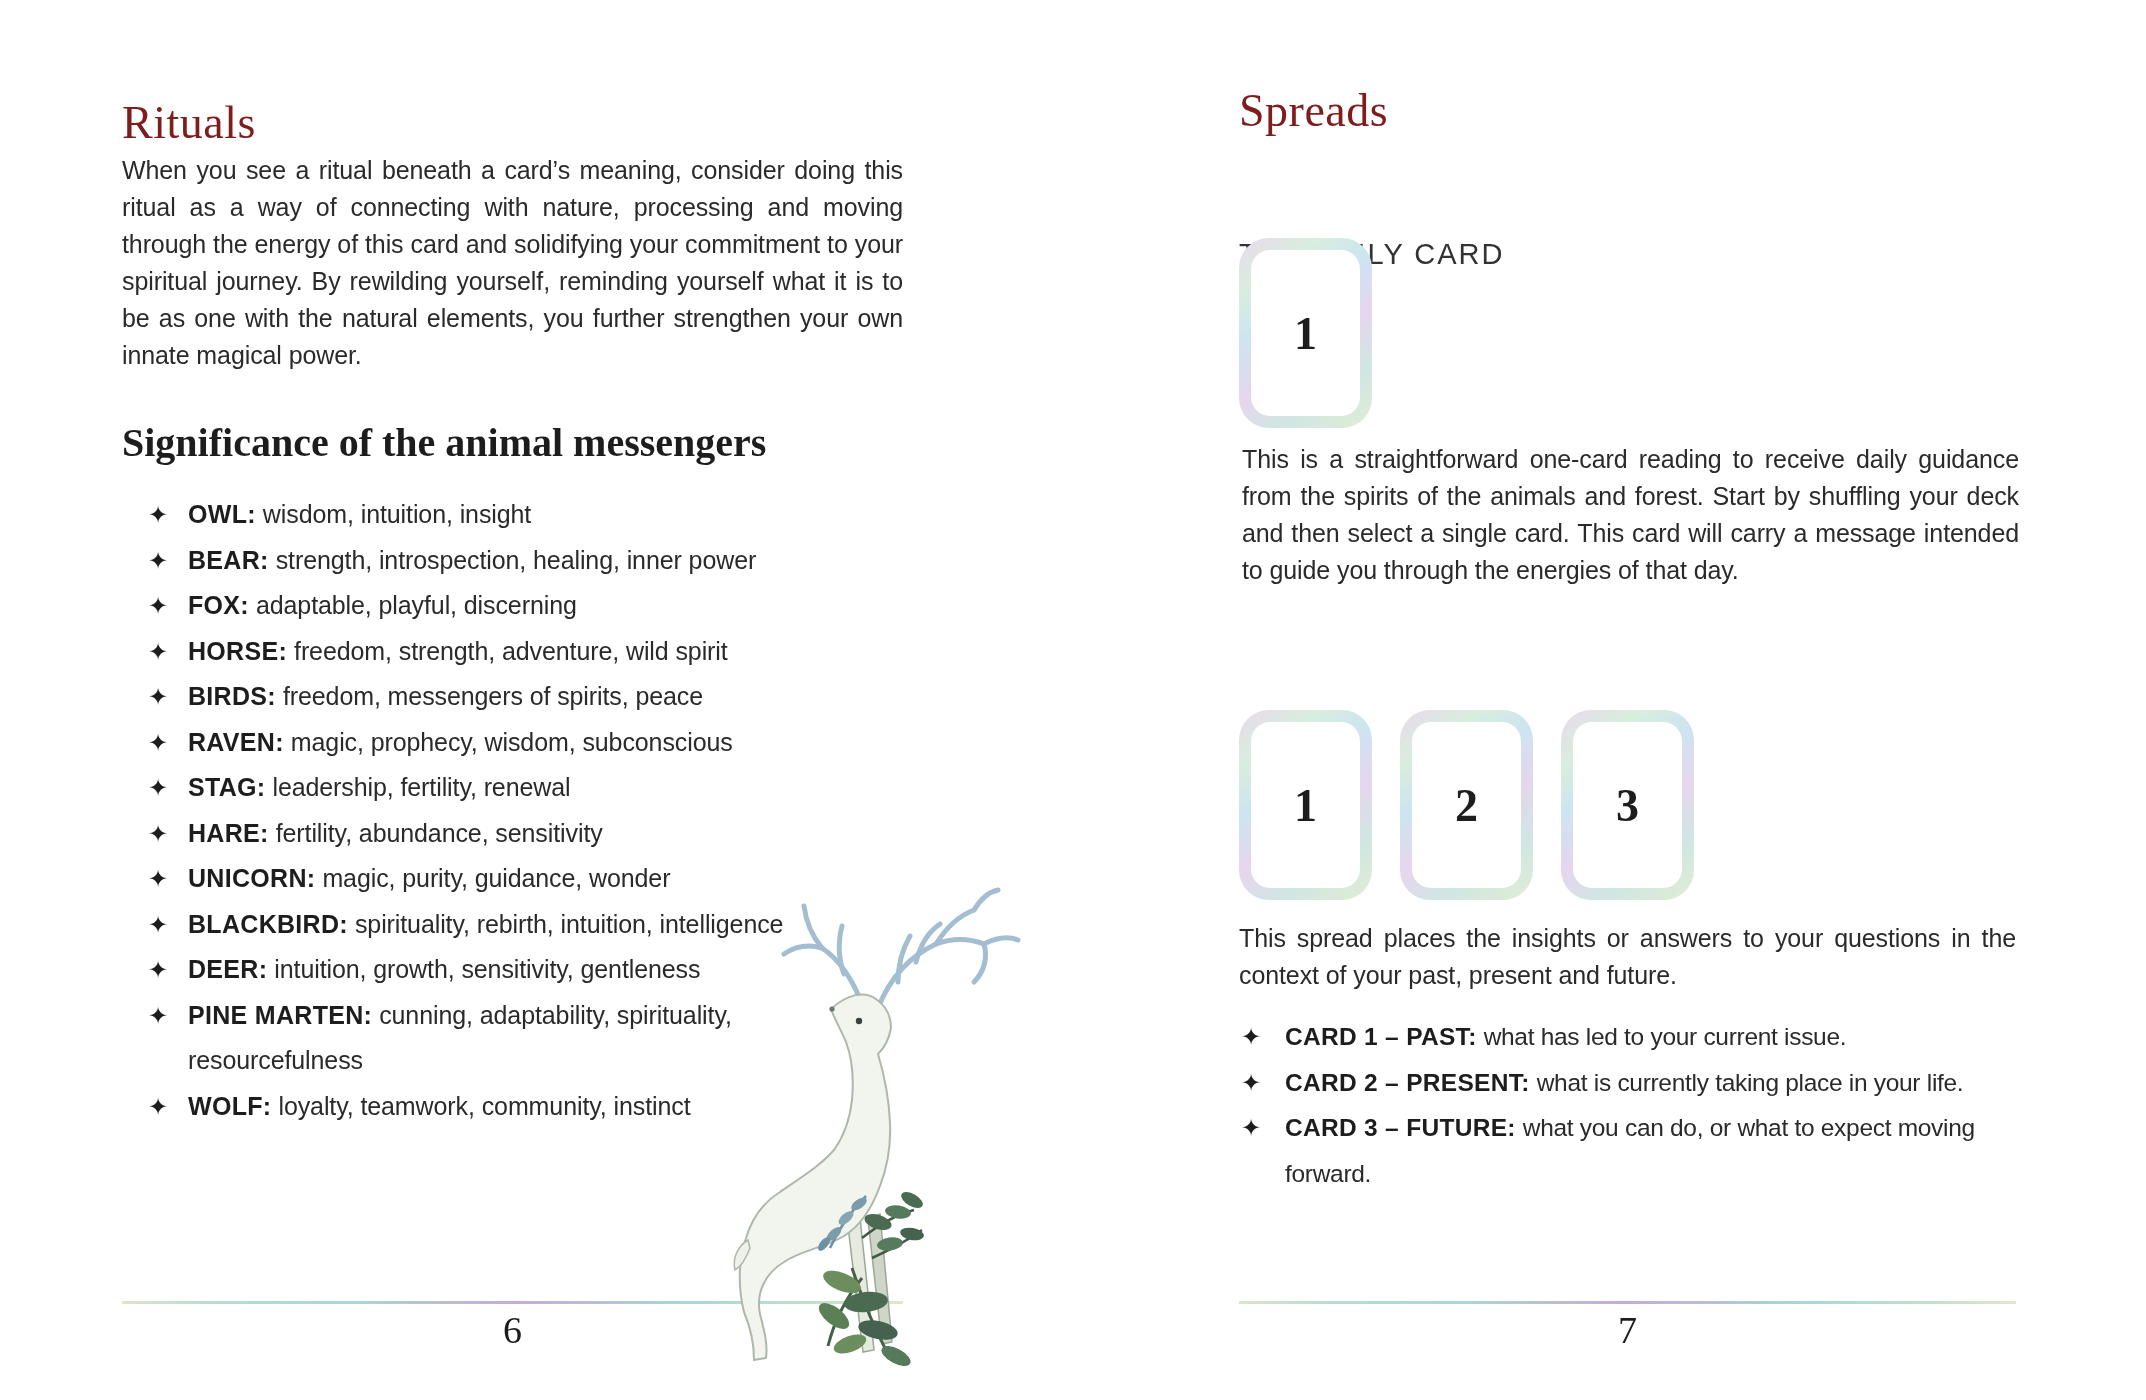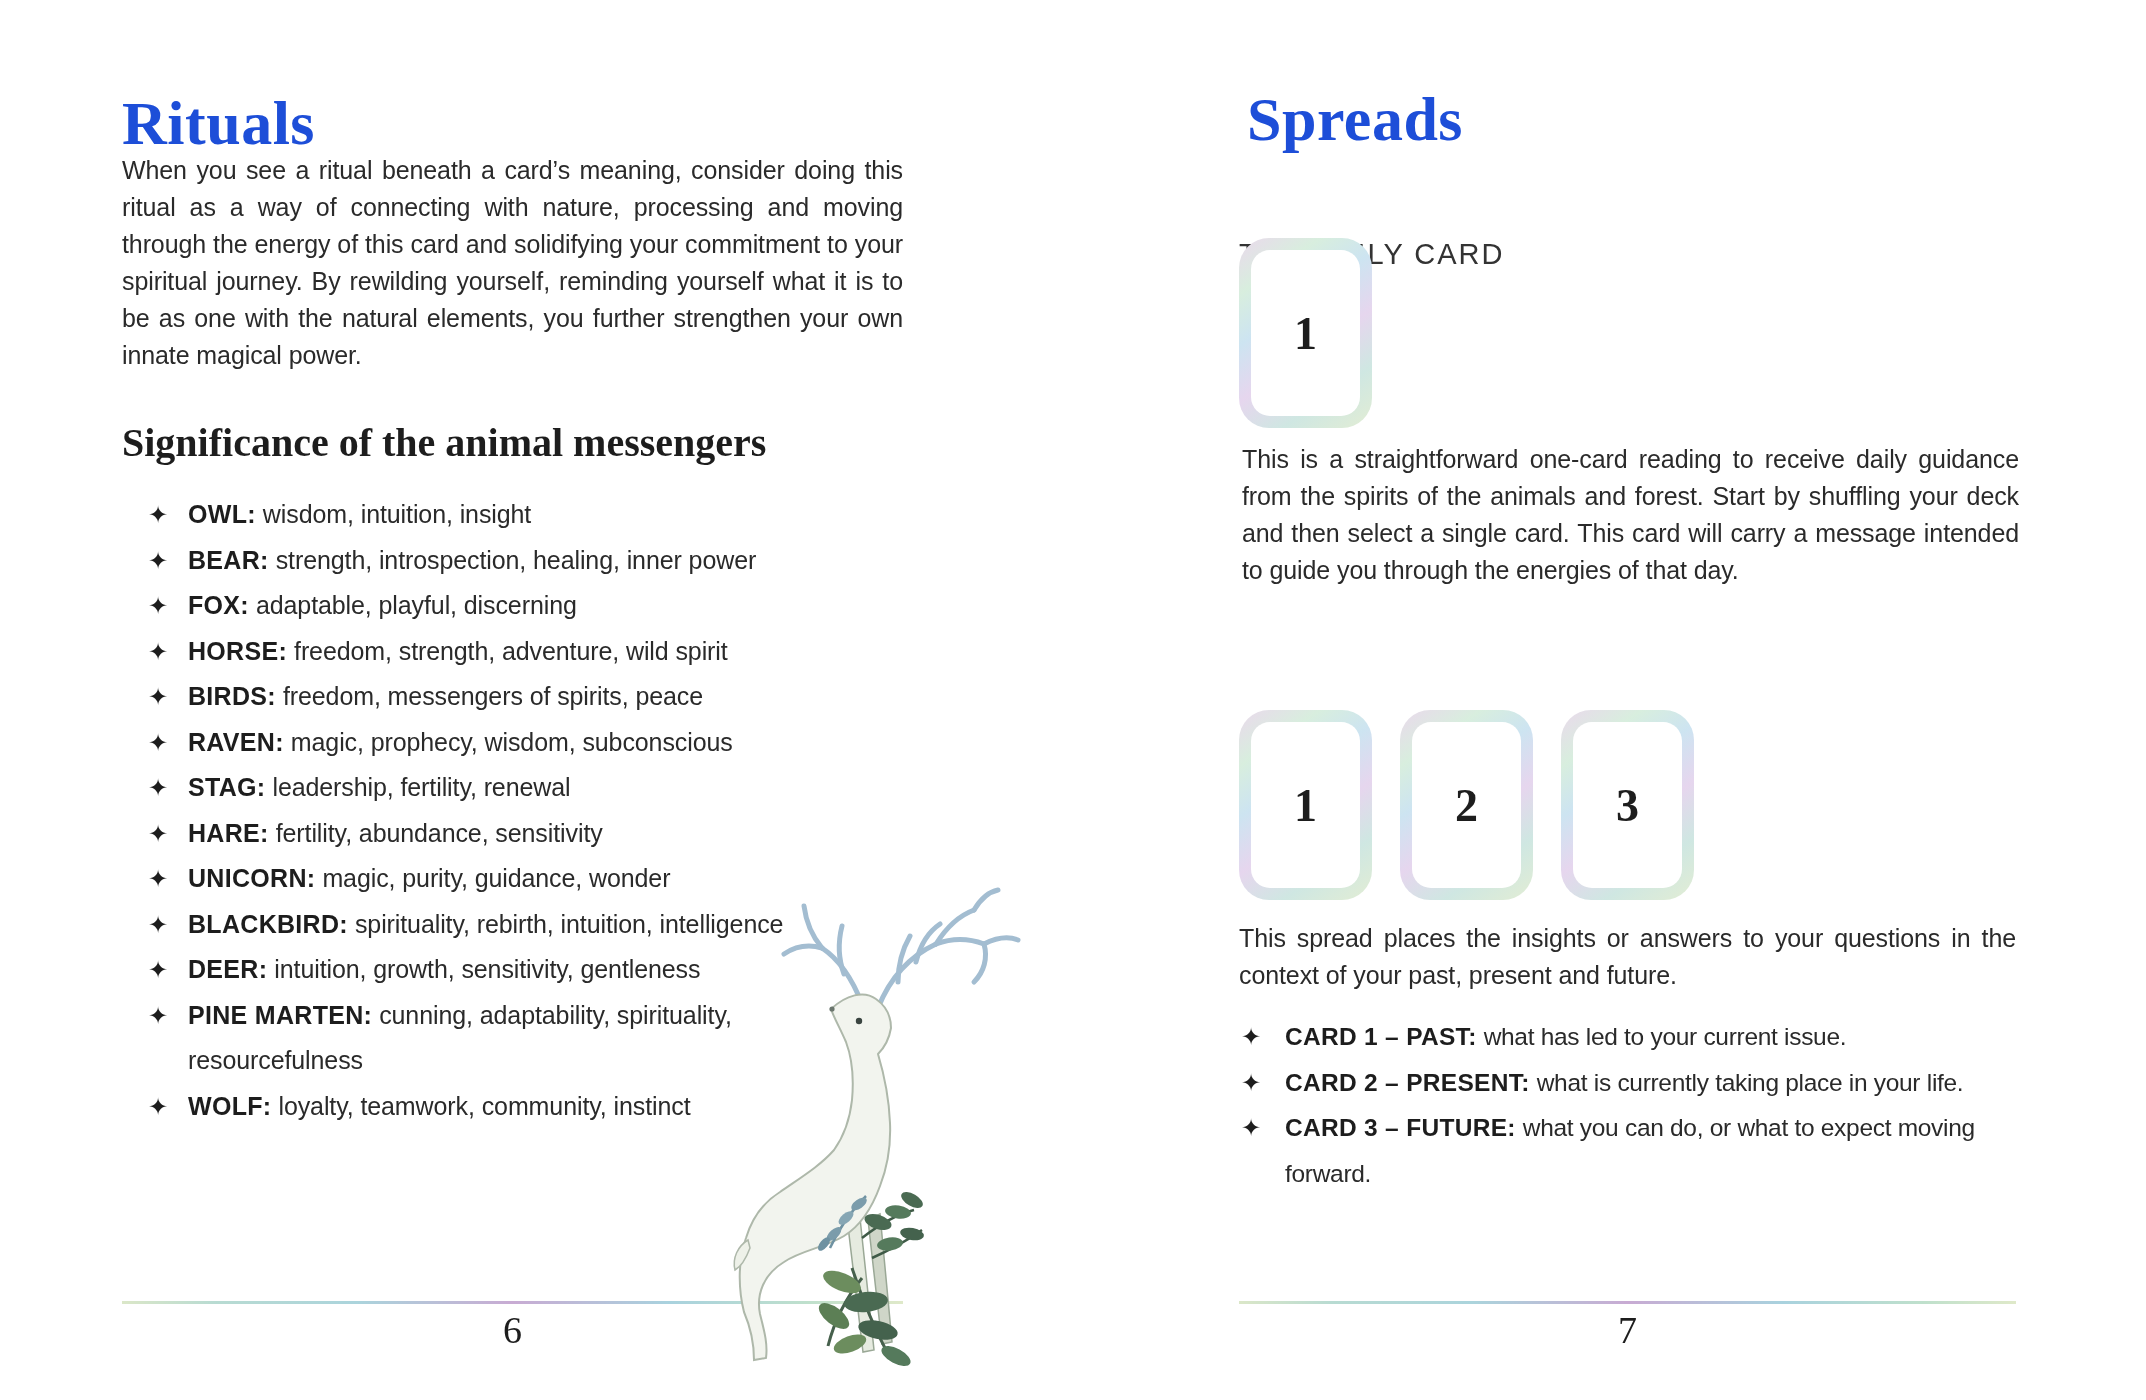--- a/index.html
+++ b/index.html
@@ -6,22 +6,22 @@
   #stage{
     position:relative;width:2146px;height:1400px;background:#ffffff;overflow:hidden;
     font-family:"Liberation Sans",sans-serif;color:#2a2a2a;
   }
   .page{position:absolute;top:0;height:1400px;z-index:1;}
   #page-left{left:122px;width:781px;}
   #page-right{left:1239px;width:777px;}
 
   .h1{
     position:absolute;left:0;
-    font-family:"Liberation Serif",serif;font-weight:700;
-    font-size:62px;line-height:50px;color:#1d4ed8;letter-spacing:0.5px;
+    font-family:"Liberation Serif",serif;font-weight:400;
+    font-size:46px;line-height:50px;color:#7f1d1d;letter-spacing:0.5px;
   }
   .h2{
     position:absolute;left:0;
     font-family:"Liberation Serif",serif;font-weight:700;
     font-size:40px;line-height:46px;color:#1d1d1d;letter-spacing:0px;text-align:right;
   }
   .subhead{
     position:absolute;left:0;
     font-size:29px;letter-spacing:2px;color:#333333;font-weight:400;
   }
@@ -133,21 +133,21 @@
         <li>
           <span class="star">✦</span><span class="term">WOLF:</span><span class="desc">loyalty, teamwork, community, instinct</span>
         </li>
       </ul>
 
     <hr class="rule" style="top:1301px;">
     <div class="page-num" style="top:1308px;">6</div>
   </div>
 
   <div class="page" id="page-right">
-    <div class="h1" style="top:94px;margin-left:8px;">Spreads</div>
+    <div class="h1" style="top:86px;">Spreads</div>
 
     <div class="subhead" style="top:190px;margin-top:48px;">THE DAILY CARD</div>
 
     <div class="cards-row" style="position:absolute;top:238px;left:0;height:190px;">
 
         <div class="card" style="position:relative;float:left;margin-right:26px;">
           <span class="num">1</span>
         </div>
       </div>
 

